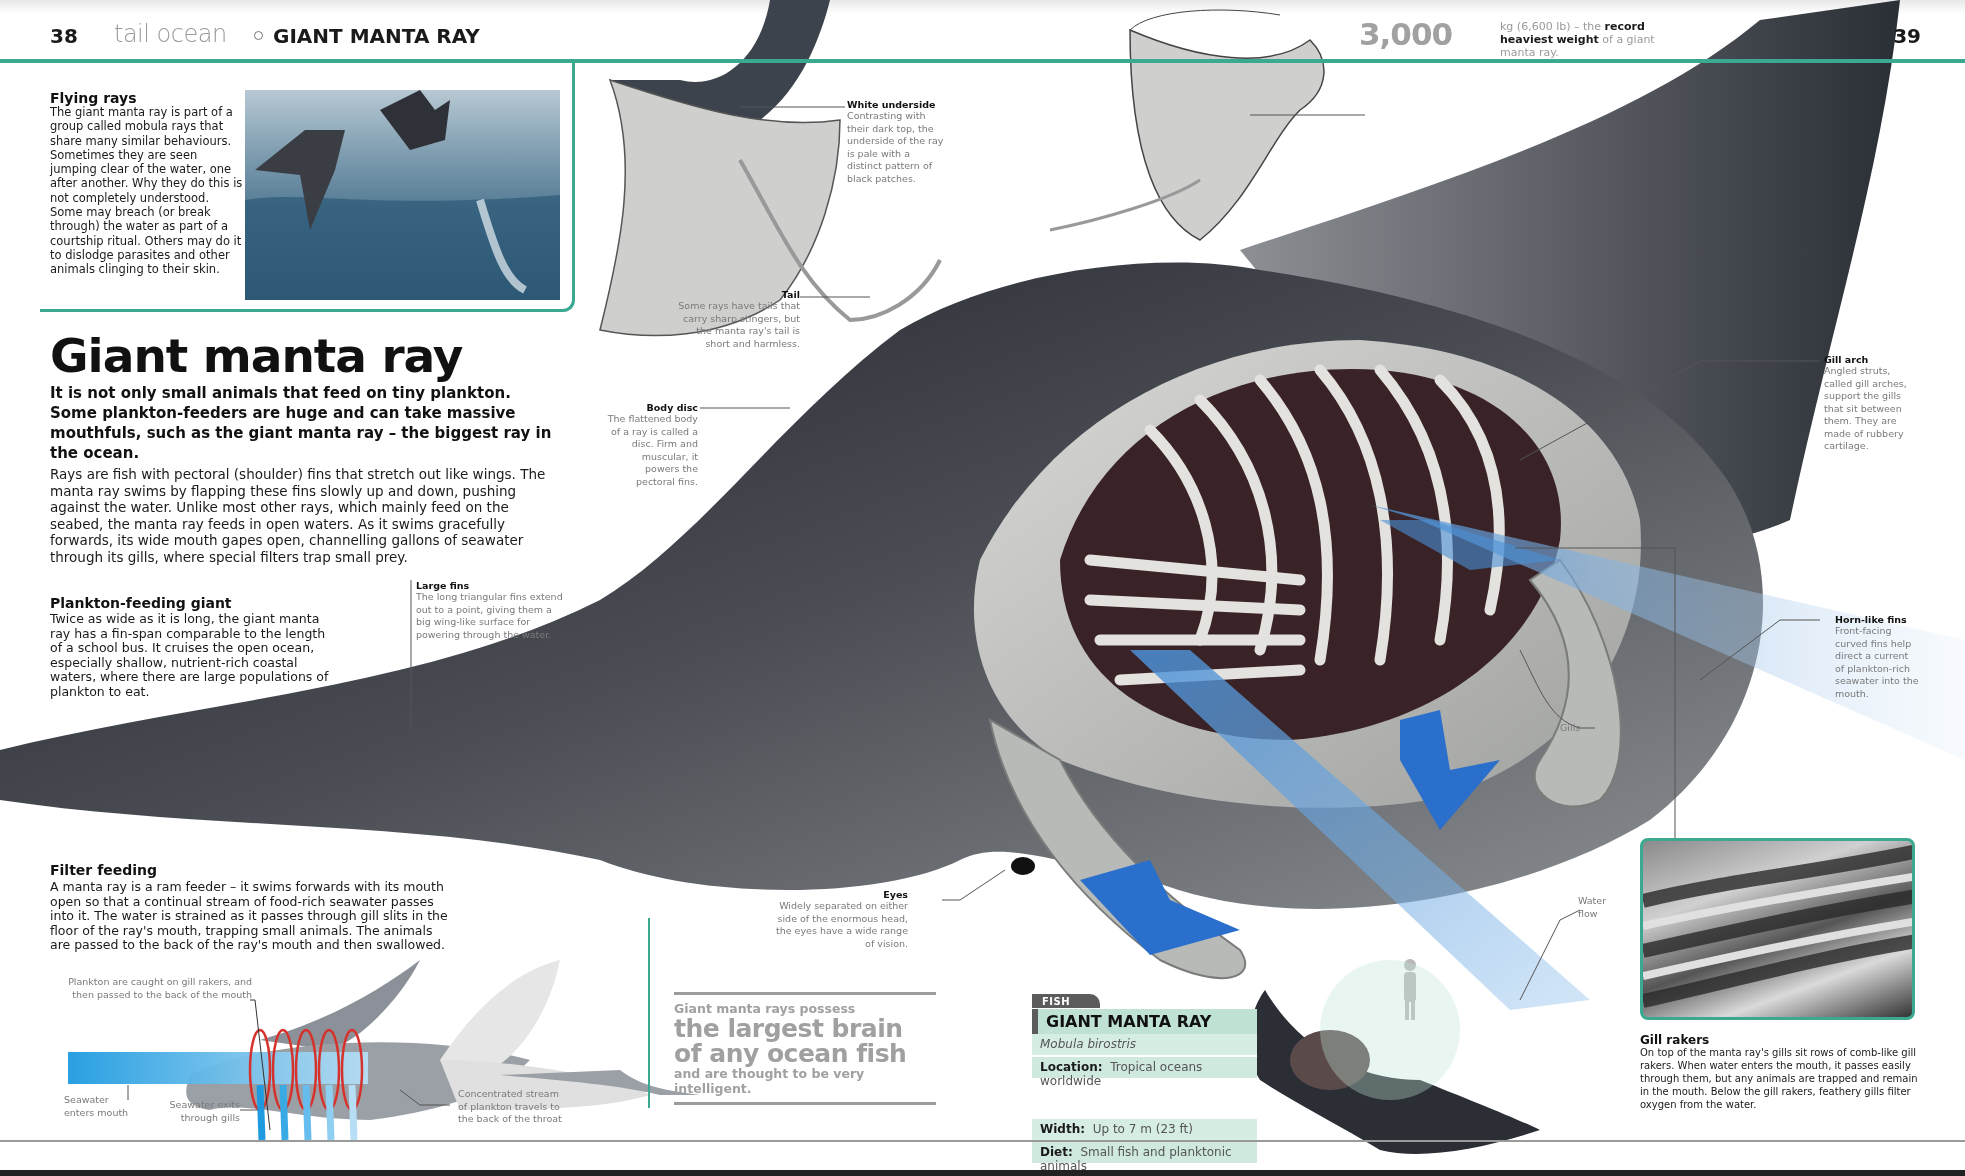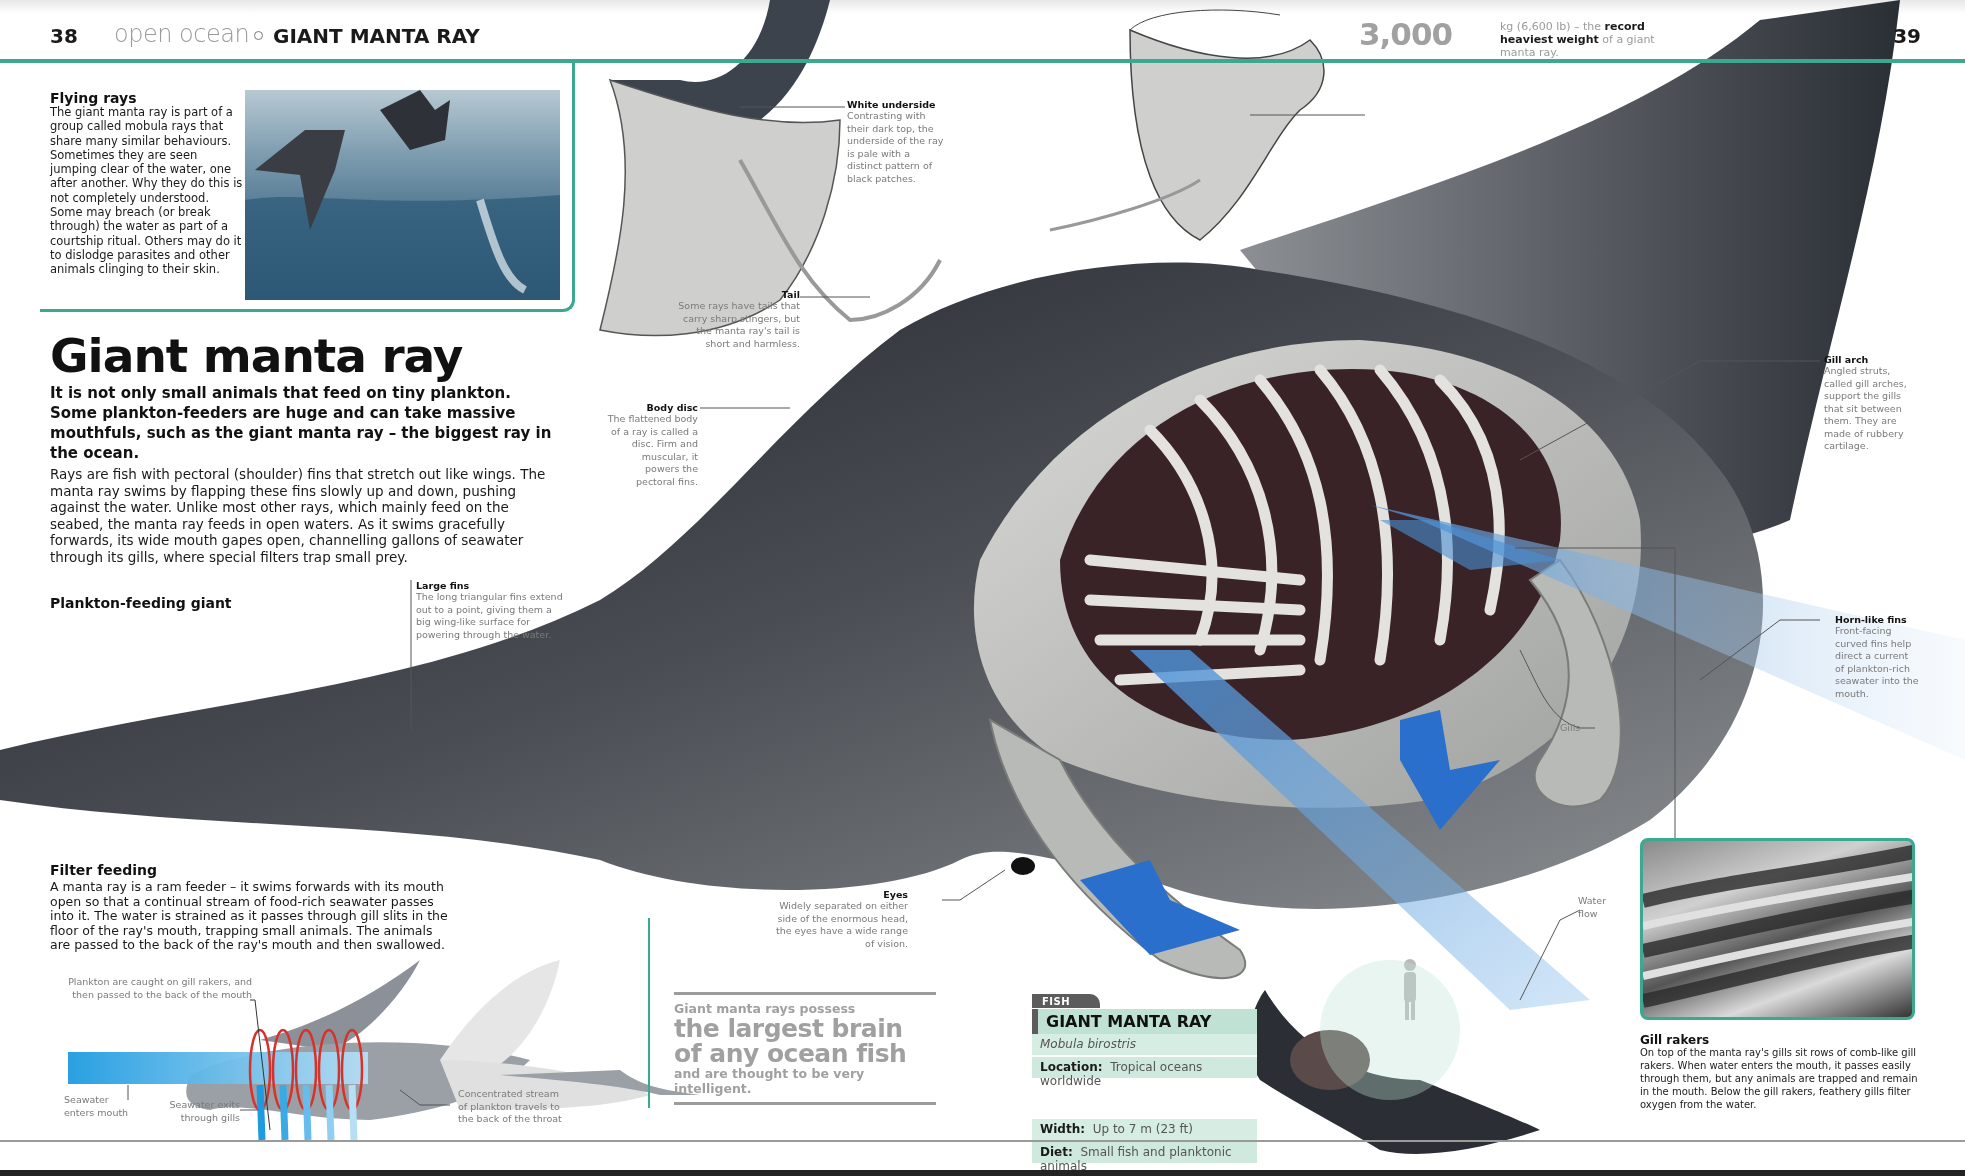--- a/index.html
+++ b/index.html
@@ -186,21 +186,21 @@
       <path d="M1515 548 L1675 548 L1675 838"></path>
       <path d="M250 1000 L255 1000 L270 1130" stroke="#333"></path>
       <path d="M128 1085 L128 1100"></path>
       <path d="M240 1110 L258 1110"></path>
       <path d="M400 1090 L420 1105 L450 1105"></path>
     </g>
   </svg>
 
   <div class="hdr">
     <span class="pnum left">38</span>
-    <span class="section">open ocean</span>
+    <span class="section">tail ocean</span>
     <span class="bullet"></span>
     <span class="chapter">GIANT MANTA RAY</span>
 
     <span class="fact-num">3,000</span>
     <div class="fact-text">
       <span>kg (6,600 lb) – the </span><b>record heaviest</b> <b>weight</b><span> of a giant manta ray.</span>
     </div>
     <span class="pnum right">39</span>
     <div class="hdr-rule"></div>
   </div>
@@ -215,20 +215,21 @@
       <path d="M135 20 L175 0 L190 20 L205 10 L200 50 L165 60 Z" fill="#2e3238"></path>
       <path d="M235 110 C250 160 260 190 280 200" stroke="#e8f0f4" stroke-width="8" fill="none" opacity="0.7"></path>
     </svg>
   </div>
 
   <h1 class="title">Giant manta ray</h1>
   <p class="intro">It is not only small animals that feed on tiny plankton. Some plankton-feeders are huge and can take massive mouthfuls, such as the giant manta ray – the biggest ray in the ocean.</p>
   <p class="main-body">Rays are fish with pectoral (shoulder) fins that stretch out like wings. The manta ray swims by flapping these fins slowly up and down, pushing against the water. Unlike most other rays, which mainly feed on the seabed, the manta ray feeds in open waters. As it swims gracefully forwards, its wide mouth gapes open, channelling gallons of seawater through its gills, where special filters trap small prey.</p>
 
   <div class="abs h3" style="left:50px;top:595px;">Plankton-feeding giant</div>
+  <div class="abs body" style="left:50px;top:612px;width:290px;">Twice as wide as it is long, the giant manta ray has a fin-span comparable to the length of a school bus. It cruises the open ocean, especially shallow, nutrient-rich coastal waters, where there are large populations of plankton to eat.</div>
 
   <div class="abs" style="left:416px;top:580px;width:150px;">
     <div class="lbl-h">Large fins</div>
     <div class="lbl-b">The long triangular fins extend out to a point, giving them a big wing-like surface for powering through the water.</div>
   </div>
 
   <div class="abs" style="left:847px;top:99px;width:100px;">
     <div class="lbl-h">White underside</div>
     <div class="lbl-b">Contrasting with their dark top, the underside of the ray is pale with a distinct pattern of black patches.</div>
   </div>

